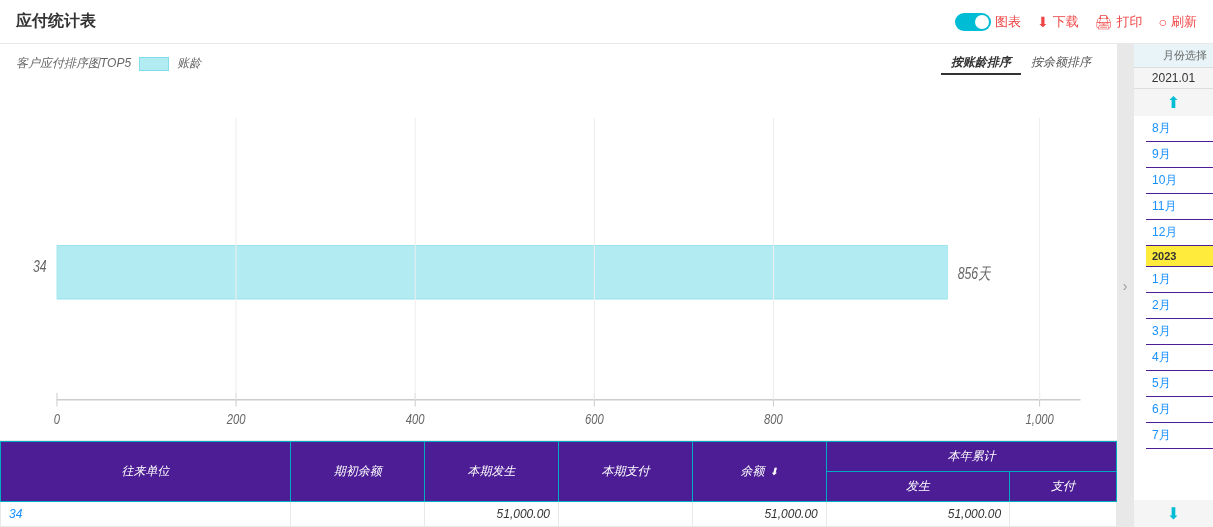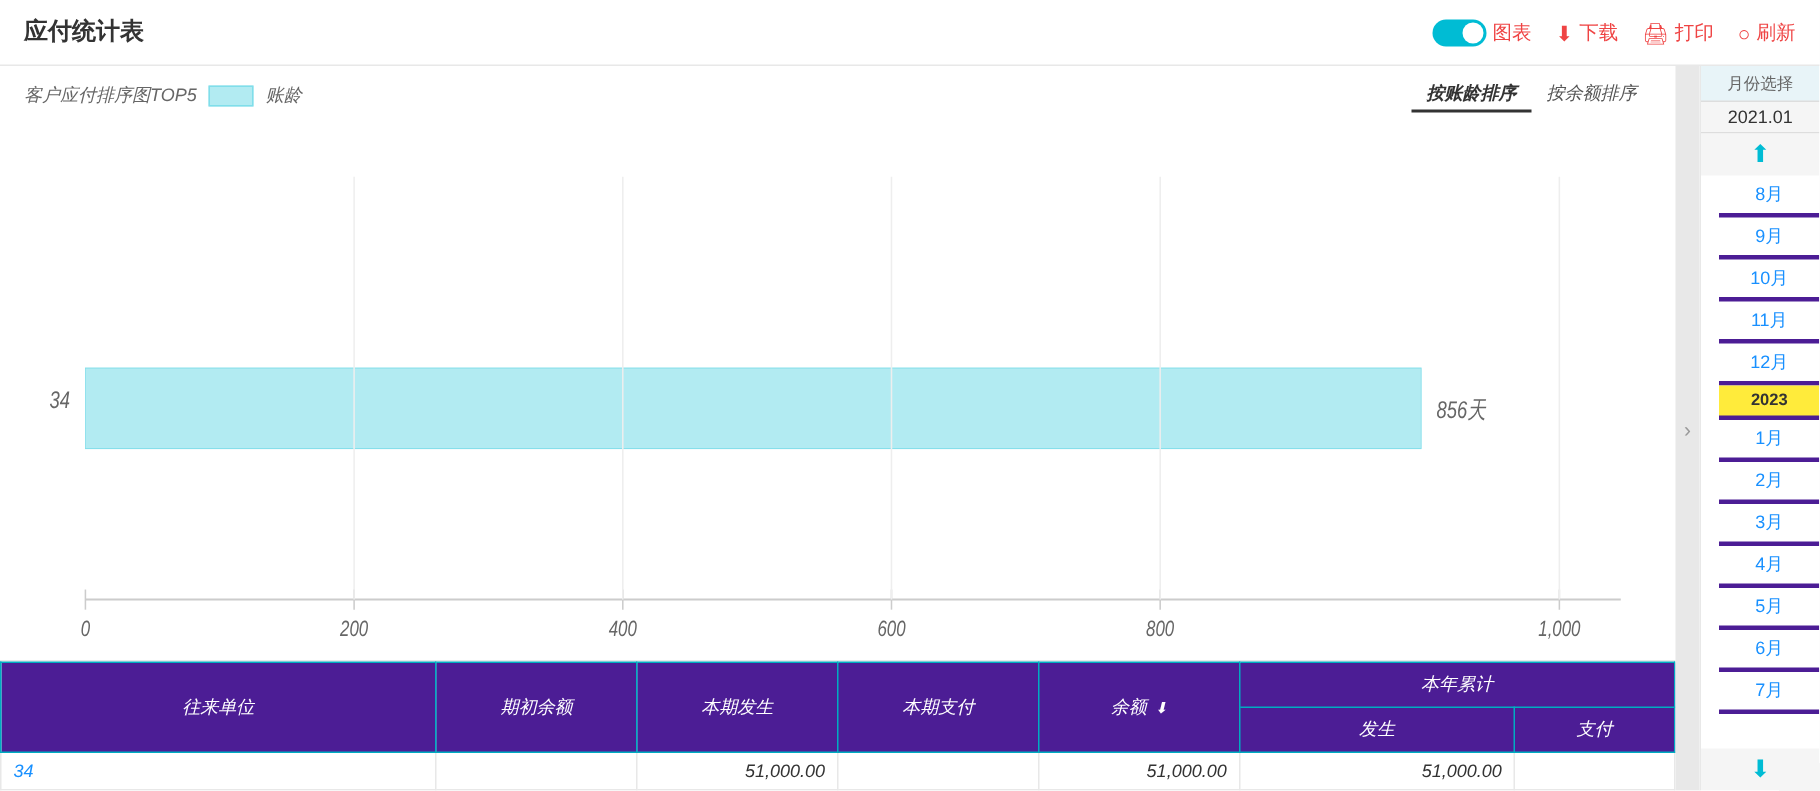--- a/index.html
+++ b/index.html
@@ -36,26 +36,26 @@
     
     .table-section { border-top: 1px solid #e8e8e8; }
     .data-table { width: 100%; border-collapse: collapse; font-size: 12px; }
     .data-table thead tr th { background: #4c1d95; color: #fff; text-align: center; padding: 6px 8px; border: 1px solid #00acc1; font-weight: normal; }
     .data-table tbody tr td { padding: 5px 8px; border: 1px solid #e8e8e8; text-align: right; font-size: 12px; }
     .data-table tbody tr td:first-child { text-align: left; }
     .data-table tbody tr td a { color: #1890ff; text-decoration: none; }
 
     
     .sidebar { width: 80px; background: #fff; border-left: 1px solid #e8e8e8; display: flex; flex-direction: column; overflow: hidden; font-size: 12px; }
-    .sidebar-header { background: #e8f4f8; padding: 4px 6px; font-size: 11px; color: #666; text-align: center; border-bottom: 1px solid #ddd; }
+    .sidebar-header { background: #e8f4f8; padding: 4px 6px; font-size: 11px; color: #666; text-align: right; border-bottom: 1px solid #ddd; }
     .sidebar-year { text-align: center; padding: 3px 6px; font-size: 12px; color: #333; background: #f5f5f5; border-bottom: 1px solid #ddd; }
     .sidebar-scroll { flex: 1; overflow-y: auto; }
     .sidebar-scroll::-webkit-scrollbar { width: 4px; }
     .sidebar-scroll::-webkit-scrollbar-thumb { background: #ccc; border-radius: 2px; }
-    .month-item { text-align: center; padding: 4px 6px; cursor: pointer; color: #1890ff; border-bottom: 3px solid #4c1d95; margin-left: 12px; }
+    .month-item { padding: 4px 6px; cursor: pointer; color: #1890ff; border-bottom: 1px solid #4c1d95; margin-left: 12px; }
     .month-item.year-label { background: #ffeb3b; color: #333; font-weight: bold; font-size: 11px; }
     .sidebar-nav-btn { text-align: center; padding: 4px; cursor: pointer; color: #00bcd4; font-size: 16px; background: #f5f5f5; }
 
     .divider-arrow { width: 16px; background: #e8e8e8; display: flex; align-items: center; justify-content: center; cursor: pointer; color: #999; font-size: 14px; }
   </style>
 </head>
 <body>
 
 <div class="main-container">
 

